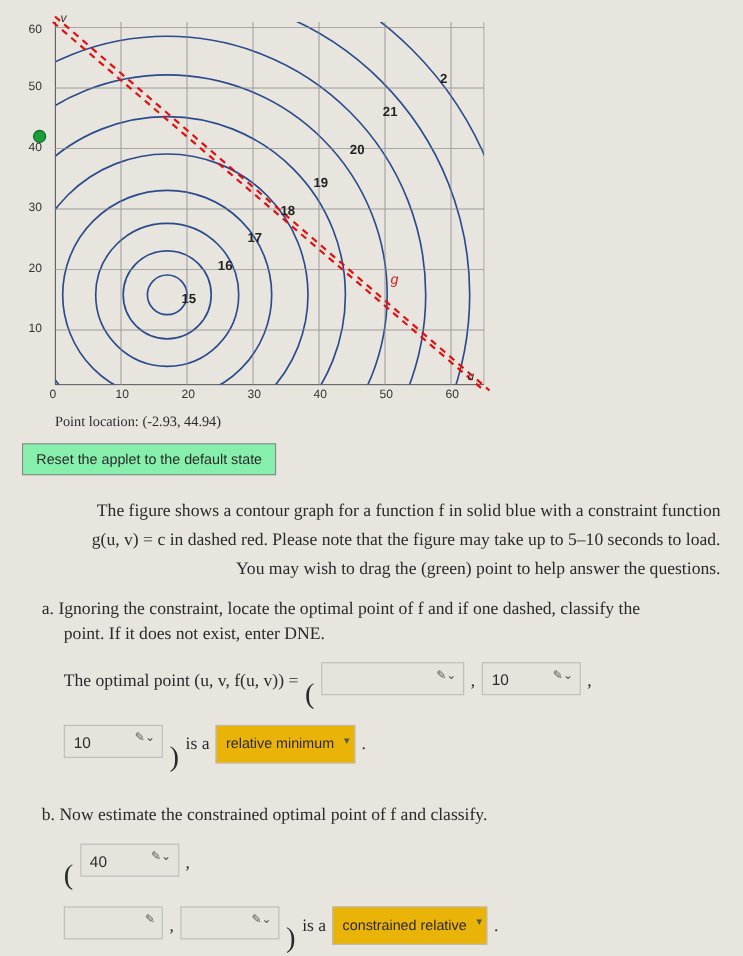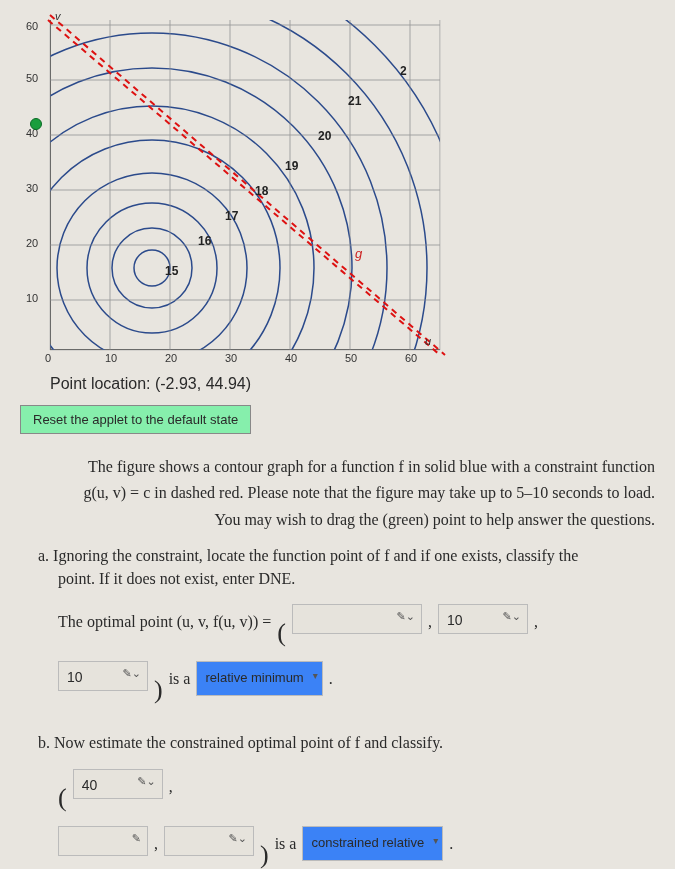--- a/index.html
+++ b/index.html
@@ -12,21 +12,21 @@
   color: #2a2a2a;
   position: relative;
 }
 .chart-area {
   position: relative;
   width: 440px;
   height: 360px;
   margin-bottom: 5px;
 }
 .chart-svg { position: absolute; top: 0; left: 0; }
-.point-loc { font-family: Liberation Sans, sans-serif; font-size: 16px; margin: 2px 0 12px 30px; }
+.point-loc { font-family: Liberation Serif, serif; font-size: 13px; margin: 2px 0 12px 30px; }
 .reset-btn {
   display: inline-block;
   border: 1px solid #888;
   background: #86efac;
   padding: 6px 12px;
   font-family: Liberation Sans, sans-serif;
   font-size: 13px;
   margin-bottom: 18px;
   margin-left: 0;
 }
@@ -51,21 +51,21 @@
 .pencil {
   position: absolute;
   right: 6px;
   bottom: 2px;
   font-size: 11px;
   color: #555;
 }
 .dropdown {
   display: inline-block;
   border: 1px solid #bbb;
-  background: #3b82f6;
+  background: #eab308;
   padding: 2px 18px 2px 8px;
   font-family: Arial, sans-serif;
   font-size: 13px;
   position: relative;
 }
 .dropdown::after {
   content: "▾";
   position: absolute;
   right: 4px;
   top: 3px;
@@ -200,21 +200,21 @@
 <div class="reset-btn">Reset the applet to the default state</div>
 
 <div class="body-text">
   <p>The figure shows a contour graph for a function f in solid blue with a constraint function</p>
   <p>g(u, v) = c in dashed red. Please note that the figure may take up to 5–10 seconds to load.</p>
   <p>You may wish to drag the (green) point to help answer the questions.</p>
 </div>
 
 <div class="question">
   <div class="q-text">
-    <span>a.  Ignoring the constraint, locate the function point of f and if one exists, classify the</span><br>
+    <span>a.  Ignoring the constraint, locate the optimal point of f and if one dashed, classify the</span><br>
     <span style="margin-left:20px">point. If it does not exist, enter DNE.</span>
   </div>
   <div class="answer-line">
     <span>The optimal point (u, v, f(u, v)) = </span>
     <span style="font-size:26px">(</span>
     <span class="input-box"><span></span><span class="pencil">✎⌄</span></span>
     <span>,</span>
     <span class="input-box small"><span>10</span><span class="pencil">✎⌄</span></span>
     <span>,</span>
   </div>

